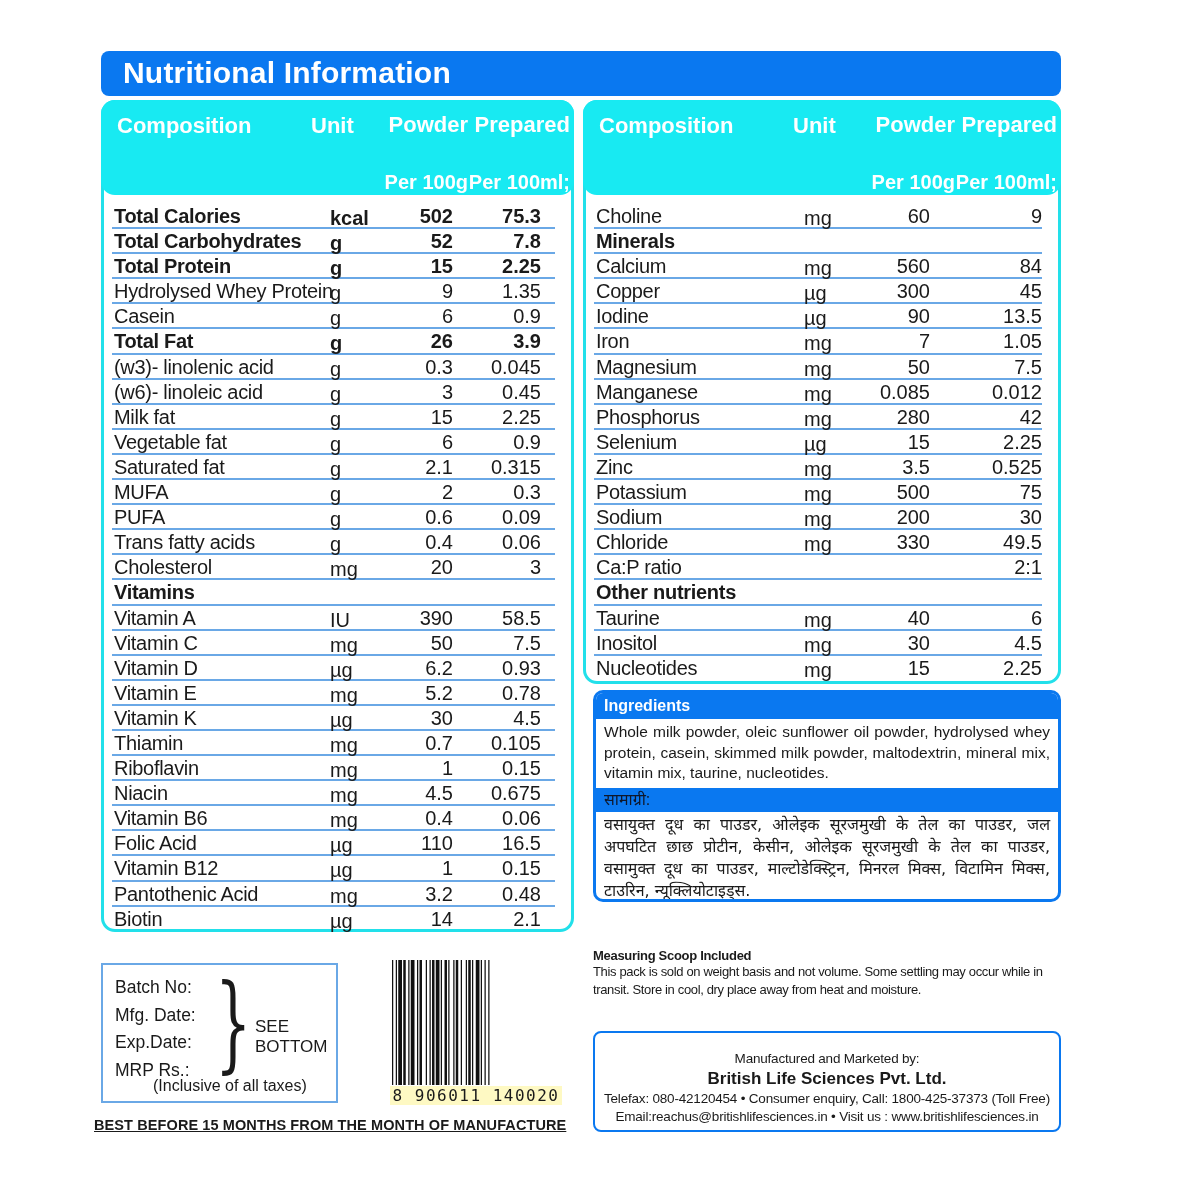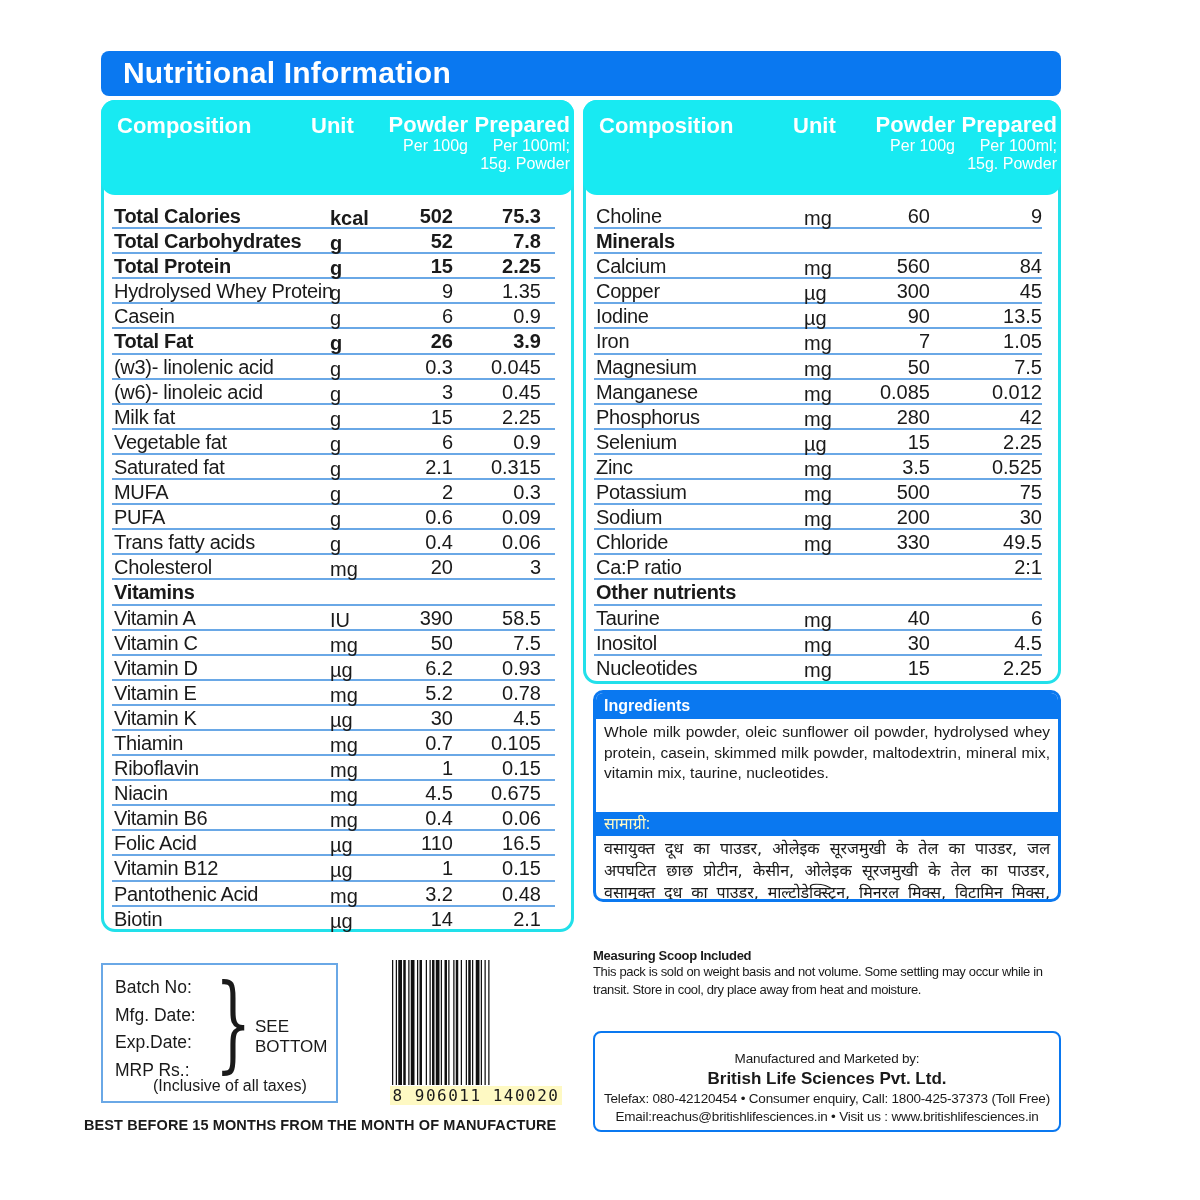--- a/index.html
+++ b/index.html
@@ -24,21 +24,21 @@
   .panel-head {
     position: absolute; left: -3px; top: -3px; right: -3px; height: 95px;
     background: #18eaf2; border-radius: 14px;
     color: #ffffff;
   }
   .ph-comp { position: absolute; left: 16px; top: 13px; font-size: 22px; font-weight: bold; }
   .ph-unit { position: absolute; left: 210px; top: 13px; font-size: 22px; font-weight: bold; }
   .ph-powder { position: absolute; right: 106px; top: 13px; text-align: right; }
   .ph-prep { position: absolute; right: 4px; top: 13px; text-align: right; }
   .ph-main { font-size: 22px; font-weight: bold; display: block; line-height: 24px; }
-  .ph-sub { font-size: 16px; font-weight: normal; display: block; line-height: 18px; }
+  .ph-sub { font-size: 20px; font-weight: bold; display: block; line-height: 18px; margin-top: 36px; }
 
   .rows { position: absolute; left: 8px; right: 16px; }
   .panel-left .rows { top: 101px; }
   .panel-right .rows { top: 101px; }
   .row {
     position: relative; height: 25.1px; border-bottom: 2px solid #6aa8e6;
     font-size: 20px; line-height: 25px; white-space: nowrap;
   }
   .row.last { border-bottom: none; }
   .row.bold { font-weight: bold; }
@@ -57,21 +57,21 @@
   }
   .ing-head {
     background: #0a78f0; color: #fff; font-weight: bold; font-size: 16px;
     padding: 4px 8px; height: 26px;
   }
   .ing-text {
     padding: 3px 8px 19px 8px; font-size: 15.5px; line-height: 20.5px; text-align: justify;
     color: #1a1a1a; height: 69px;
   }
   .ing-hindi-head {
-    background: #0a78f0; color: #fef9c3; font-size: 16px; padding: 0 8px; height: 24px; line-height: 24px; margin-top: 24px;
+    background: #0a78f0; color: #0f172a; font-size: 16px; padding: 0 8px; height: 24px; line-height: 24px;
   }
   .ing-hindi {
     padding: 2px 8px; font-size: 16px; line-height: 22px; text-align: justify; font-family: "DejaVu Sans", sans-serif;
   }
 
   .batch-box {
     position: absolute; left: 101px; top: 963px; width: 237px; height: 140px;
     border: 2px solid #6aa8e6;
   }
   .batch-labels { position: absolute; left: 12px; top: 9px; font-size: 17.5px; line-height: 27.5px; }
@@ -80,21 +80,21 @@
   .see-bottom { position: absolute; left: 152px; top: 52px; font-size: 17px; }
 
   .barcode { position: absolute; left: 390px; top: 960px; width: 170px; height: 130px; }
   .barcode-bars { position: absolute; left: 0; top: 0; width: 170px; height: 125px; }
   .barcode-num {
     position: absolute; left: 0; top: 126px; width: 172px; background: #fef9c3;
     font-family: "DejaVu Sans Mono", monospace; font-size: 16px; letter-spacing: 1.5px; text-align: center;
   }
 
   .best-before {
-    position: absolute; left: 84px; top: 1117px; font-size: 14.5px; font-weight: bold; letter-spacing: 0.1px;
+    position: absolute; left: 94px; top: 1117px; font-size: 14.5px; font-weight: bold; letter-spacing: 0.1px; text-decoration: underline;
   }
 
   .scoop { position: absolute; left: 593px; top: 948px; width: 472px; }
   .scoop-title { font-size: 13px; font-weight: bold; letter-spacing: -0.3px; }
   .scoop-text { font-size: 13px; line-height: 18px; letter-spacing: -0.35px; }
 
   .mfr-box {
     position: absolute; left: 593px; top: 1031px; width: 468px; height: 101px;
     border: 2px solid #0a78f0; border-radius: 8px; text-align: center; font-size: 13.5px;
     line-height: 18px; padding-top: 17px; letter-spacing: -0.2px;

